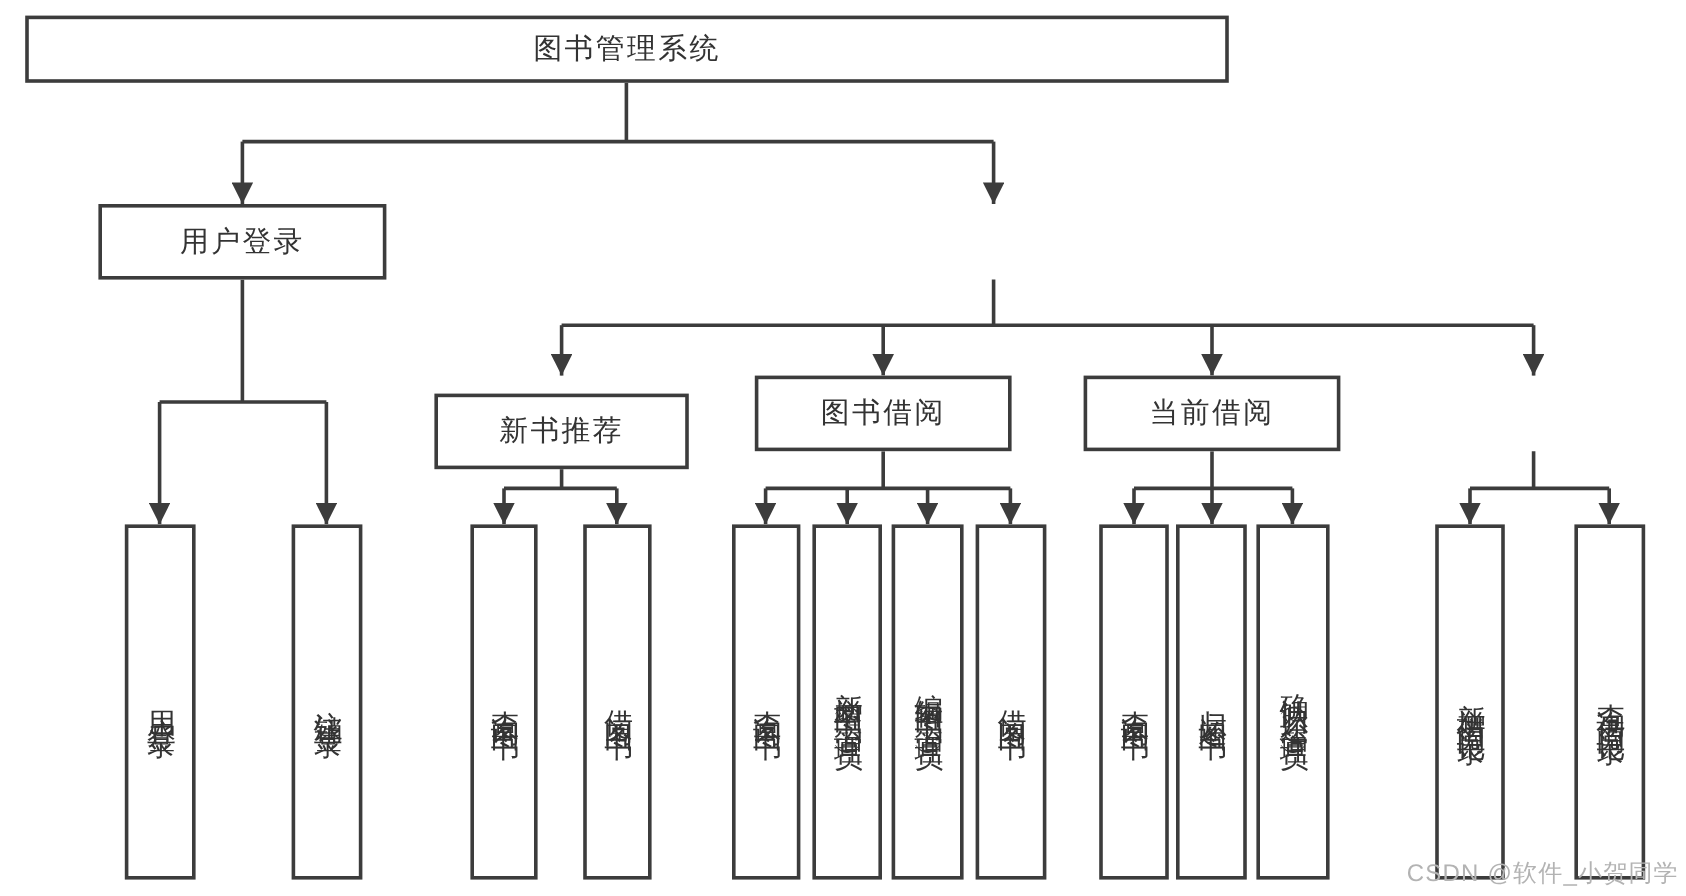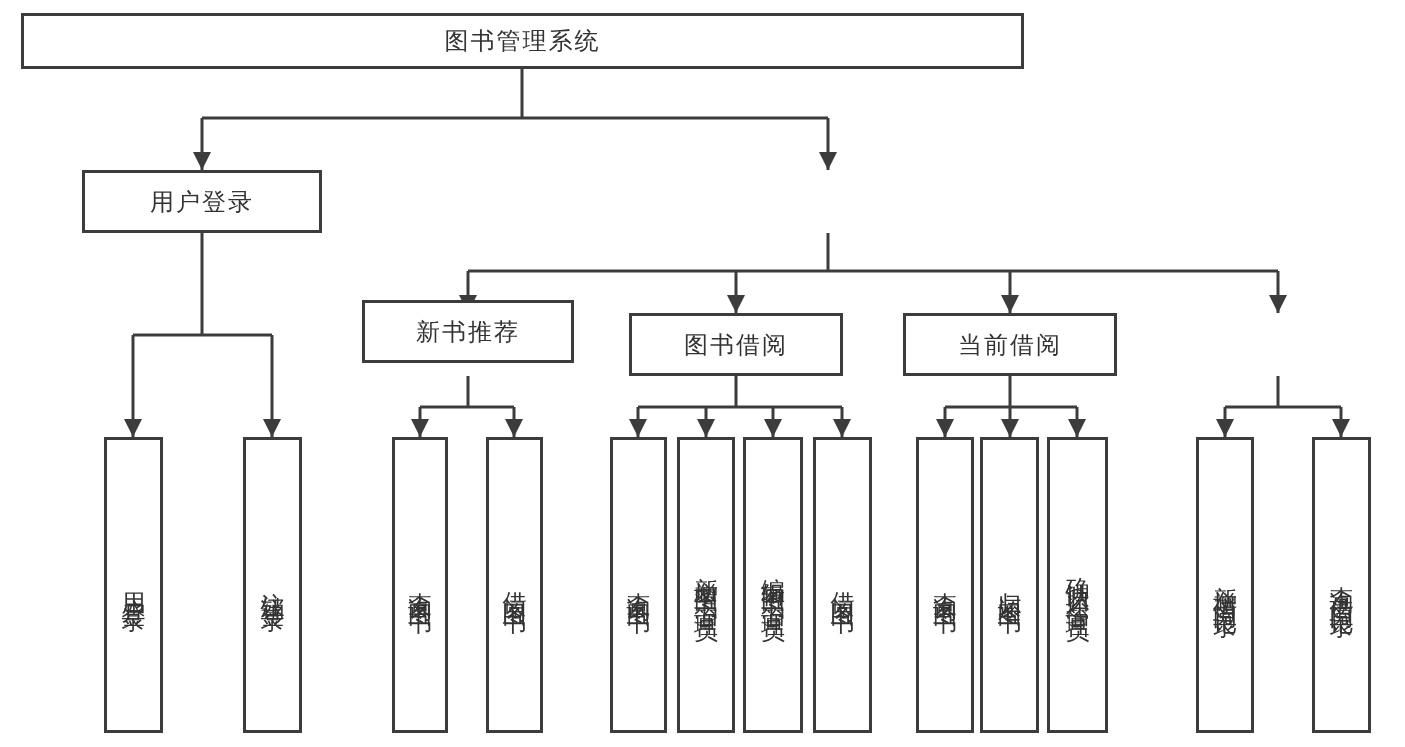--- a/index.html
+++ b/index.html
@@ -104,21 +104,21 @@
   </svg>
 
   <div class="box" style="left:21px;top:13px;width:1003px;height:56px">
     <span class="hlabel">图书管理系统</span>
   </div>
 
   <div class="box" style="left:82px;top:170px;width:240px;height:63px">
     <span class="hlabel">用户登录</span>
   </div>
 
-  <div class="box" style="left:362px;top:300px;width:212px;height:63px">
+  <div class="box" style="left:362px;top:328px;width:212px;height:63px">
     <span class="hlabel">新书推荐</span>
   </div>
   <div class="box" style="left:629px;top:313px;width:214px;height:63px">
     <span class="hlabel">图书借阅</span>
   </div>
   <div class="box" style="left:903px;top:313px;width:214px;height:63px">
     <span class="hlabel">当前借阅</span>
   </div>
 
   <div class="box leaf" style="left:104px;width:59px">
@@ -158,14 +158,15 @@
     <span class="vtext">确认归还（管理员）</span>
   </div>
 
   <div class="box leaf" style="left:1196px;width:58px">
     <span class="vtext">新增借阅记录</span>
   </div>
   <div class="box leaf" style="left:1312px;width:59px">
     <span class="vtext">查询借阅记录</span>
   </div>
 
+  <div class="watermark">CSDN @软件_小贺同学</div>
 
 </div>
 
 </body></html>

